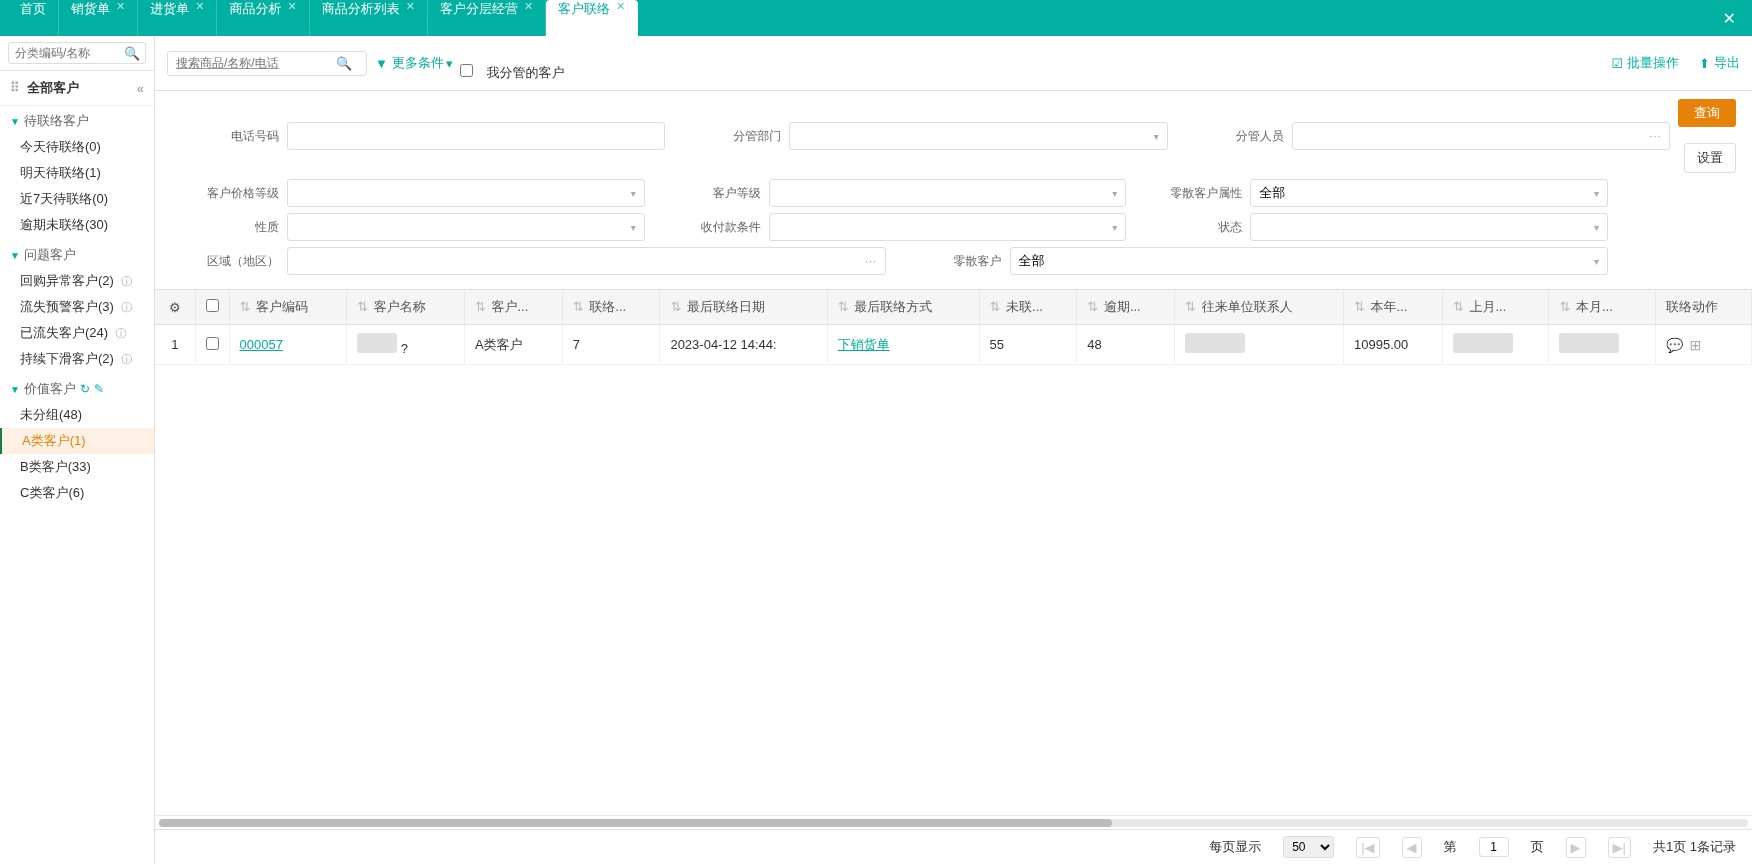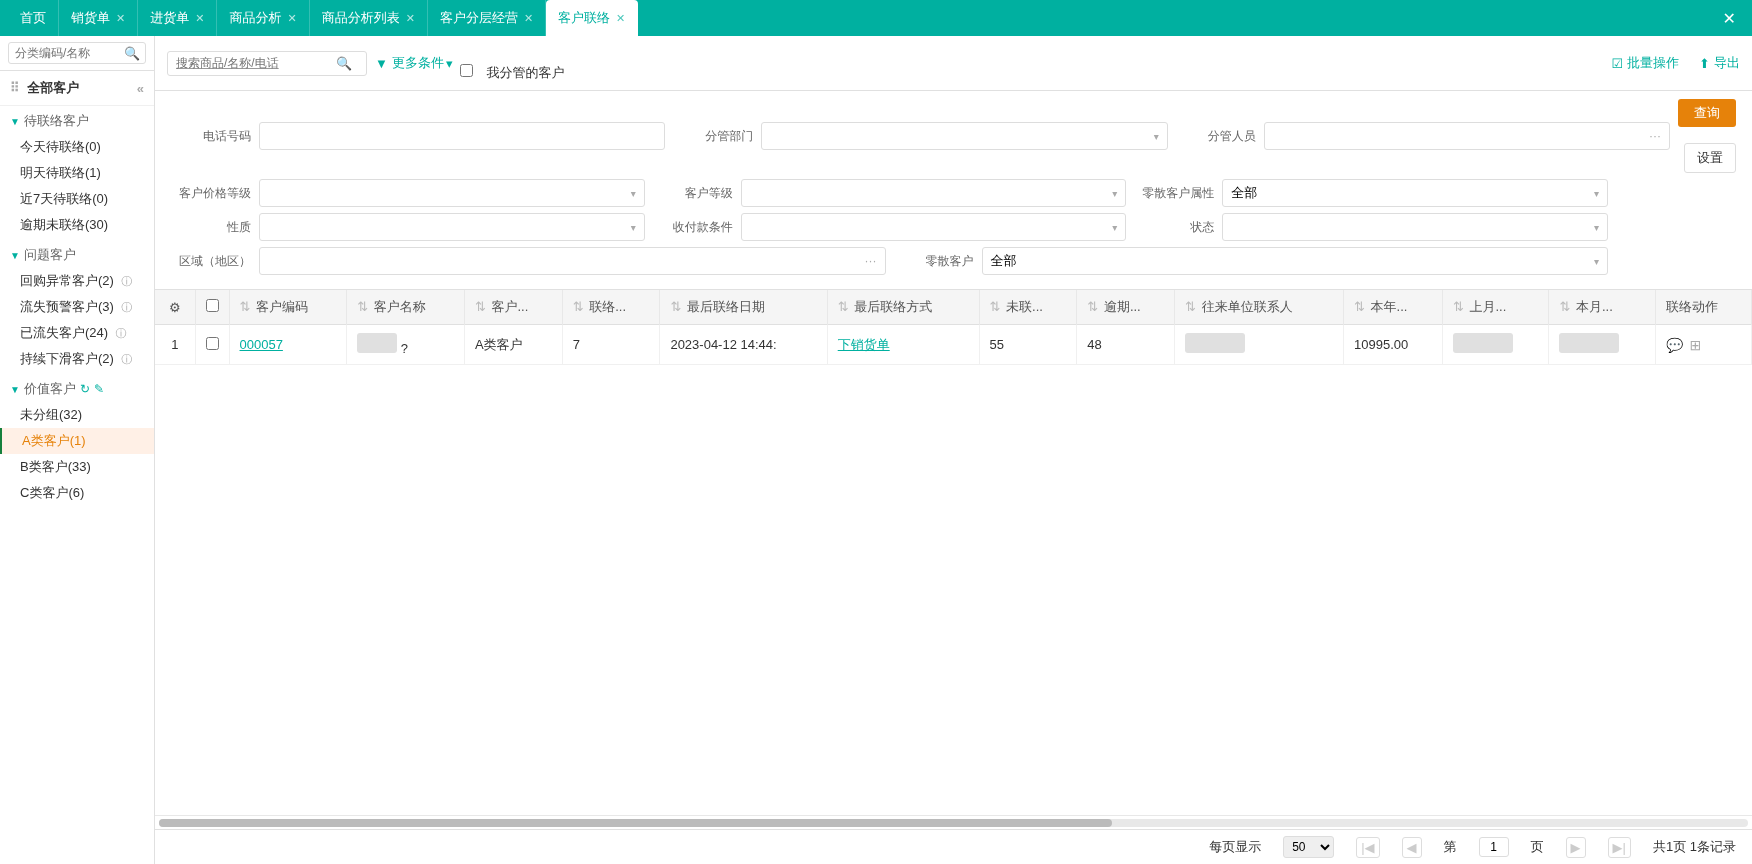--- a/index.html
+++ b/index.html
@@ -5,21 +5,21 @@
     * { box-sizing: border-box; margin: 0; padding: 0; font-family: 'Microsoft YaHei', Arial, sans-serif; font-size: 13px; }
     body { background: #f0f0f0; width: 1752px; height: 864px; overflow: hidden; }
 
     
     .top-nav {
       display: flex; align-items: center;
       background: #00b0a0; height: 36px; padding: 0 8px;
       color: white;
     }
     .nav-item {
-      padding: 0 12px; height: 36px; display: flex; align-items: center;
+      padding: 0 12px; height: 36px; display: flex; align-items: flex-start;
       cursor: pointer; white-space: nowrap; color: white; font-size: 13px;
       border-right: 1px solid rgba(255,255,255,0.2);
     }
     .nav-item.active { background: white; color: #00b0a0; border-radius: 4px 4px 0 0; }
     .nav-item .close-x { margin-left: 6px; font-size: 11px; opacity: 0.7; cursor: pointer; }
     .nav-item.home { padding: 0 12px; }
     .nav-spacer { flex: 1; }
     .top-close { color: white; padding: 0 8px; cursor: pointer; font-size: 16px; }
 
     
@@ -83,21 +83,21 @@
     .filter-spacer { flex: 1; }
     .bulk-op { display: flex; align-items: center; color: #00b0a0; font-size: 12px; cursor: pointer; margin-right: 12px; }
     .export-btn { display: flex; align-items: center; color: #00b0a0; font-size: 12px; cursor: pointer; }
 
     
     .adv-filters {
       background: white; padding: 8px 16px; border-bottom: 1px solid #e0e0e0;
     }
     .filter-row { display: flex; align-items: center; margin-bottom: 6px; gap: 8px; }
     .filter-field {
-      display: flex; align-items: center; flex: 1;
+      display: flex; align-items: center; flex: 1; margin-left: 28px;
     }
     .filter-label { color: #666; min-width: 80px; text-align: right; margin-right: 8px; white-space: nowrap; font-size: 12px; }
     .filter-input {
       flex: 1; border: 1px solid #ddd; border-radius: 3px; padding: 4px 8px;
       font-size: 12px; outline: none; display: flex; align-items: center; justify-content: space-between;
       min-height: 28px; background: white; cursor: pointer;
     }
     .filter-input .arrow-down { color: #aaa; font-size: 10px; }
     .filter-input .dots { color: #aaa; font-size: 12px; }
     .query-btn {
@@ -242,21 +242,21 @@
     </div>
 
     <div class="sidebar-section">
       <div class="sidebar-section-title">
         <span class="arrow">▼</span>
         <span>价值客户</span>
         <span style="margin-left:4px;color:#00b0a0;cursor:pointer;font-size:12px">↻</span>
         <span style="margin-left:4px;color:#00b0a0;cursor:pointer;font-size:12px">✎</span>
       </div>
       <div class="sidebar-item">
-        <span>未分组(32)</span>
+        <span>未分组(48)</span>
       </div>
       <div class="sidebar-item active">
         <span>A类客户(1)</span>
       </div>
       <div class="sidebar-item">
         <span>B类客户(33)</span>
       </div>
       <div class="sidebar-item">
         <span>C类客户(6)</span>
       </div>

